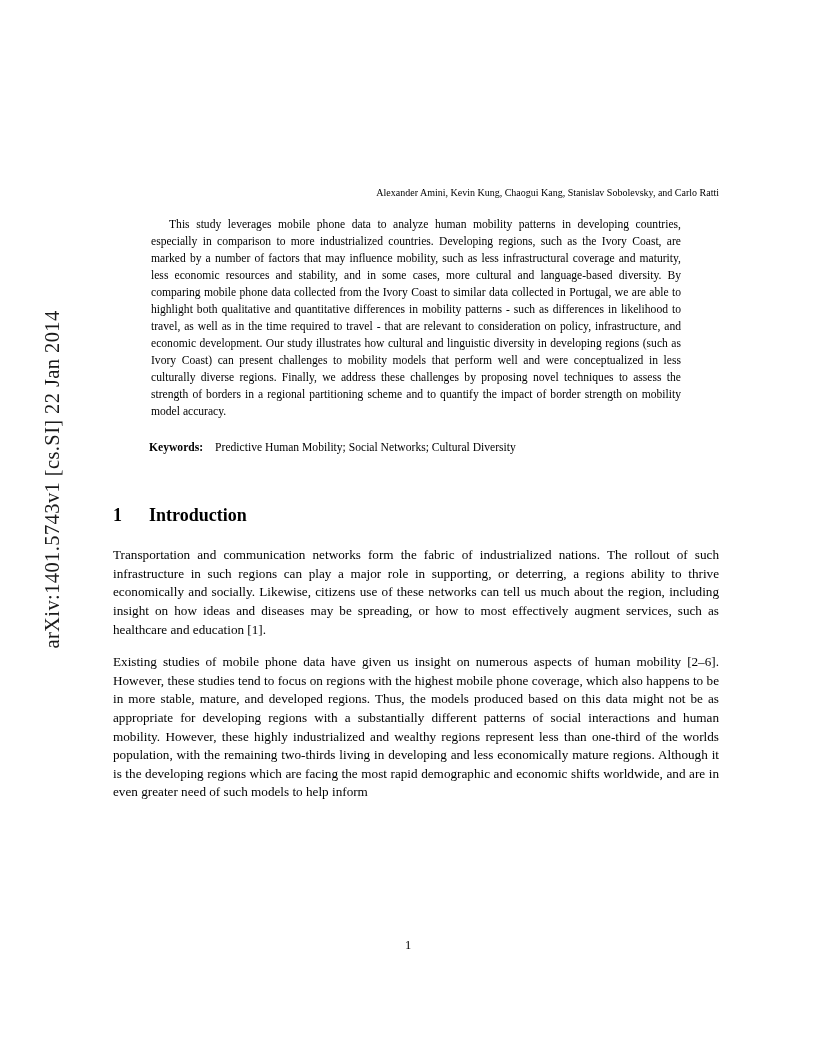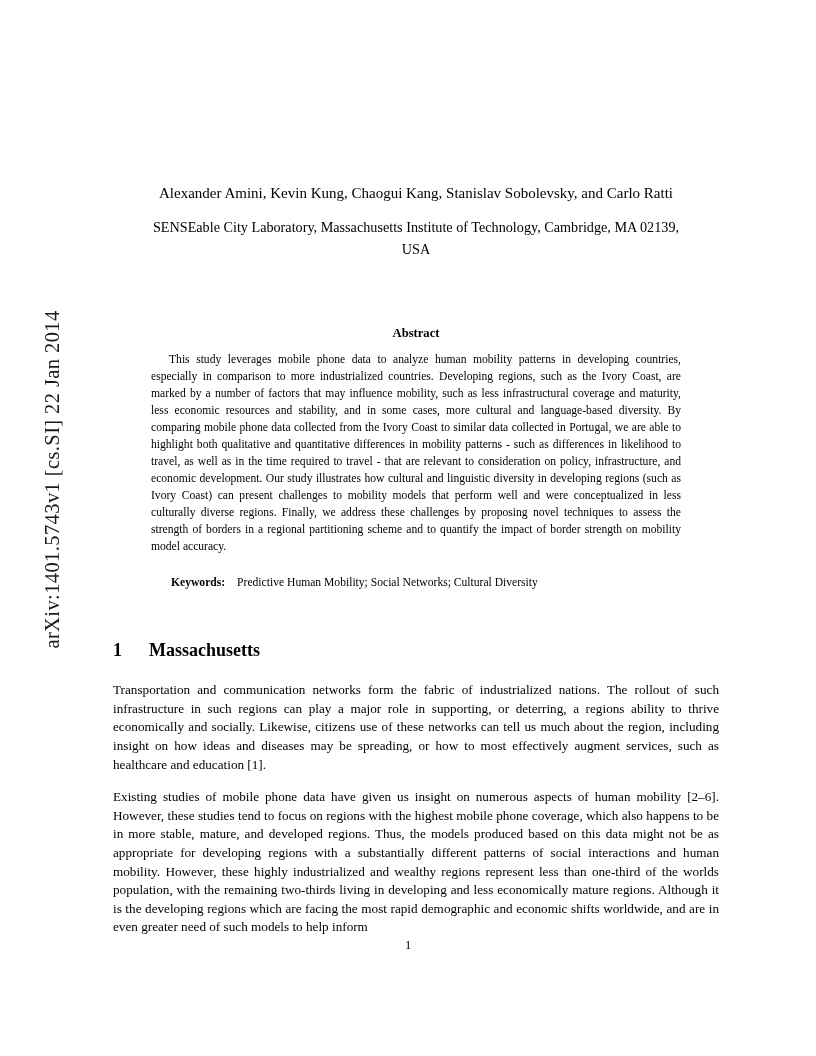--- a/index.html
+++ b/index.html
@@ -47,23 +47,23 @@
   .title {
     font-size: 21.5px;
     line-height: 31px;
     text-align: center;
     margin: 0 0 22px 0;
     padding: 0 28px;
     font-weight: normal;
   }
 
   .authors {
-    font-size: 15px;
+    font-size: 10px;
     line-height: 22px;
-    text-align: center;
+    text-align: right;
     margin: 0 0 12px 0;
   }
 
   .affiliation {
     font-size: 14.2px;
     line-height: 22px;
     text-align: center;
     margin: 0 0 0 0;
     padding: 0 26px;
   }
@@ -79,21 +79,21 @@
     font-size: 11.6px;
     line-height: 17px;
     text-align: justify;
     margin: 0 38px;
     text-indent: 18px;
   }
 
   .keywords {
     font-size: 11.6px;
     line-height: 15.3px;
-    margin: 20px 38px 0 58px;
+    margin: 20px 38px 0 36px;
     text-align: left;
   }
   .keywords .kw-label {
     font-weight: bold;
     margin-right: 12px;
   }
 
   .section-head {
     font-size: 18px;
     font-weight: bold;
@@ -128,33 +128,31 @@
 
 <div class="page">
 
   <div class="arxiv-stamp">arXiv:1401.5743v1  [cs.SI]  22 Jan 2014</div>
 
   <div class="content">
 
 
     <div class="authors">Alexander Amini, Kevin Kung, Chaogui Kang, Stanislav Sobolevsky, and Carlo Ratti</div>
 
-    <div class="affiliation">SENSEable City Laboratory, Massachusetts Institute of Technology, Cambridge, MA 02139, USA</div>
 
-    <div class="abstract-head">Abstract</div>
 
     <div class="abstract-body">This study leverages mobile phone data to analyze human mobility patterns in developing countries, especially in comparison to more industrialized countries. Developing regions, such as the Ivory Coast, are marked by a number of factors that may influence mobility, such as less infrastructural coverage and maturity, less economic resources and stability, and in some cases, more cultural and language-based diversity. By comparing mobile phone data collected from the Ivory Coast to similar data collected in Portugal, we are able to highlight both qualitative and quantitative differences in mobility patterns - such as differences in likelihood to travel, as well as in the time required to travel - that are relevant to consideration on policy, infrastructure, and economic development. Our study illustrates how cultural and linguistic diversity in developing regions (such as Ivory Coast) can present challenges to mobility models that perform well and were conceptualized in less culturally diverse regions. Finally, we address these challenges by proposing novel techniques to assess the strength of borders in a regional partitioning scheme and to quantify the impact of border strength on mobility model accuracy.</div>
 
     <div class="keywords">
       <span class="kw-label">Keywords:</span><span>Predictive Human Mobility; Social Networks; Cultural Diversity</span>
     </div>
 
     <div class="section-head">
       <span class="secnum">1</span>
-      <span>Massachusetts</span>
+      <span>Introduction</span>
     </div>
 
     <p class="body-par">Transportation and communication networks form the fabric of industrialized nations. The rollout of such infrastructure in such regions can play a major role in supporting, or deterring, a regions ability to thrive economically and socially. Likewise, citizens use of these networks can tell us much about the region, including insight on how ideas and diseases may be spreading, or how to most effectively augment services, such as healthcare and education [1].</p>
     <p class="body-par">Existing studies of mobile phone data have given us insight on numerous aspects of human mobility [2–6]. However, these studies tend to focus on regions with the highest mobile phone coverage, which also happens to be in more stable, mature, and developed regions. Thus, the models produced based on this data might not be as appropriate for developing regions with a substantially different patterns of social interactions and human mobility. However, these highly industrialized and wealthy regions represent less than one-third of the worlds population, with the remaining two-thirds living in developing and less economically mature regions. Although it is the developing regions which are facing the most rapid demographic and economic shifts worldwide, and are in even greater need of such models to help inform</p>
 
   </div>
 
   <div class="page-number">1</div>
 
 </div>

